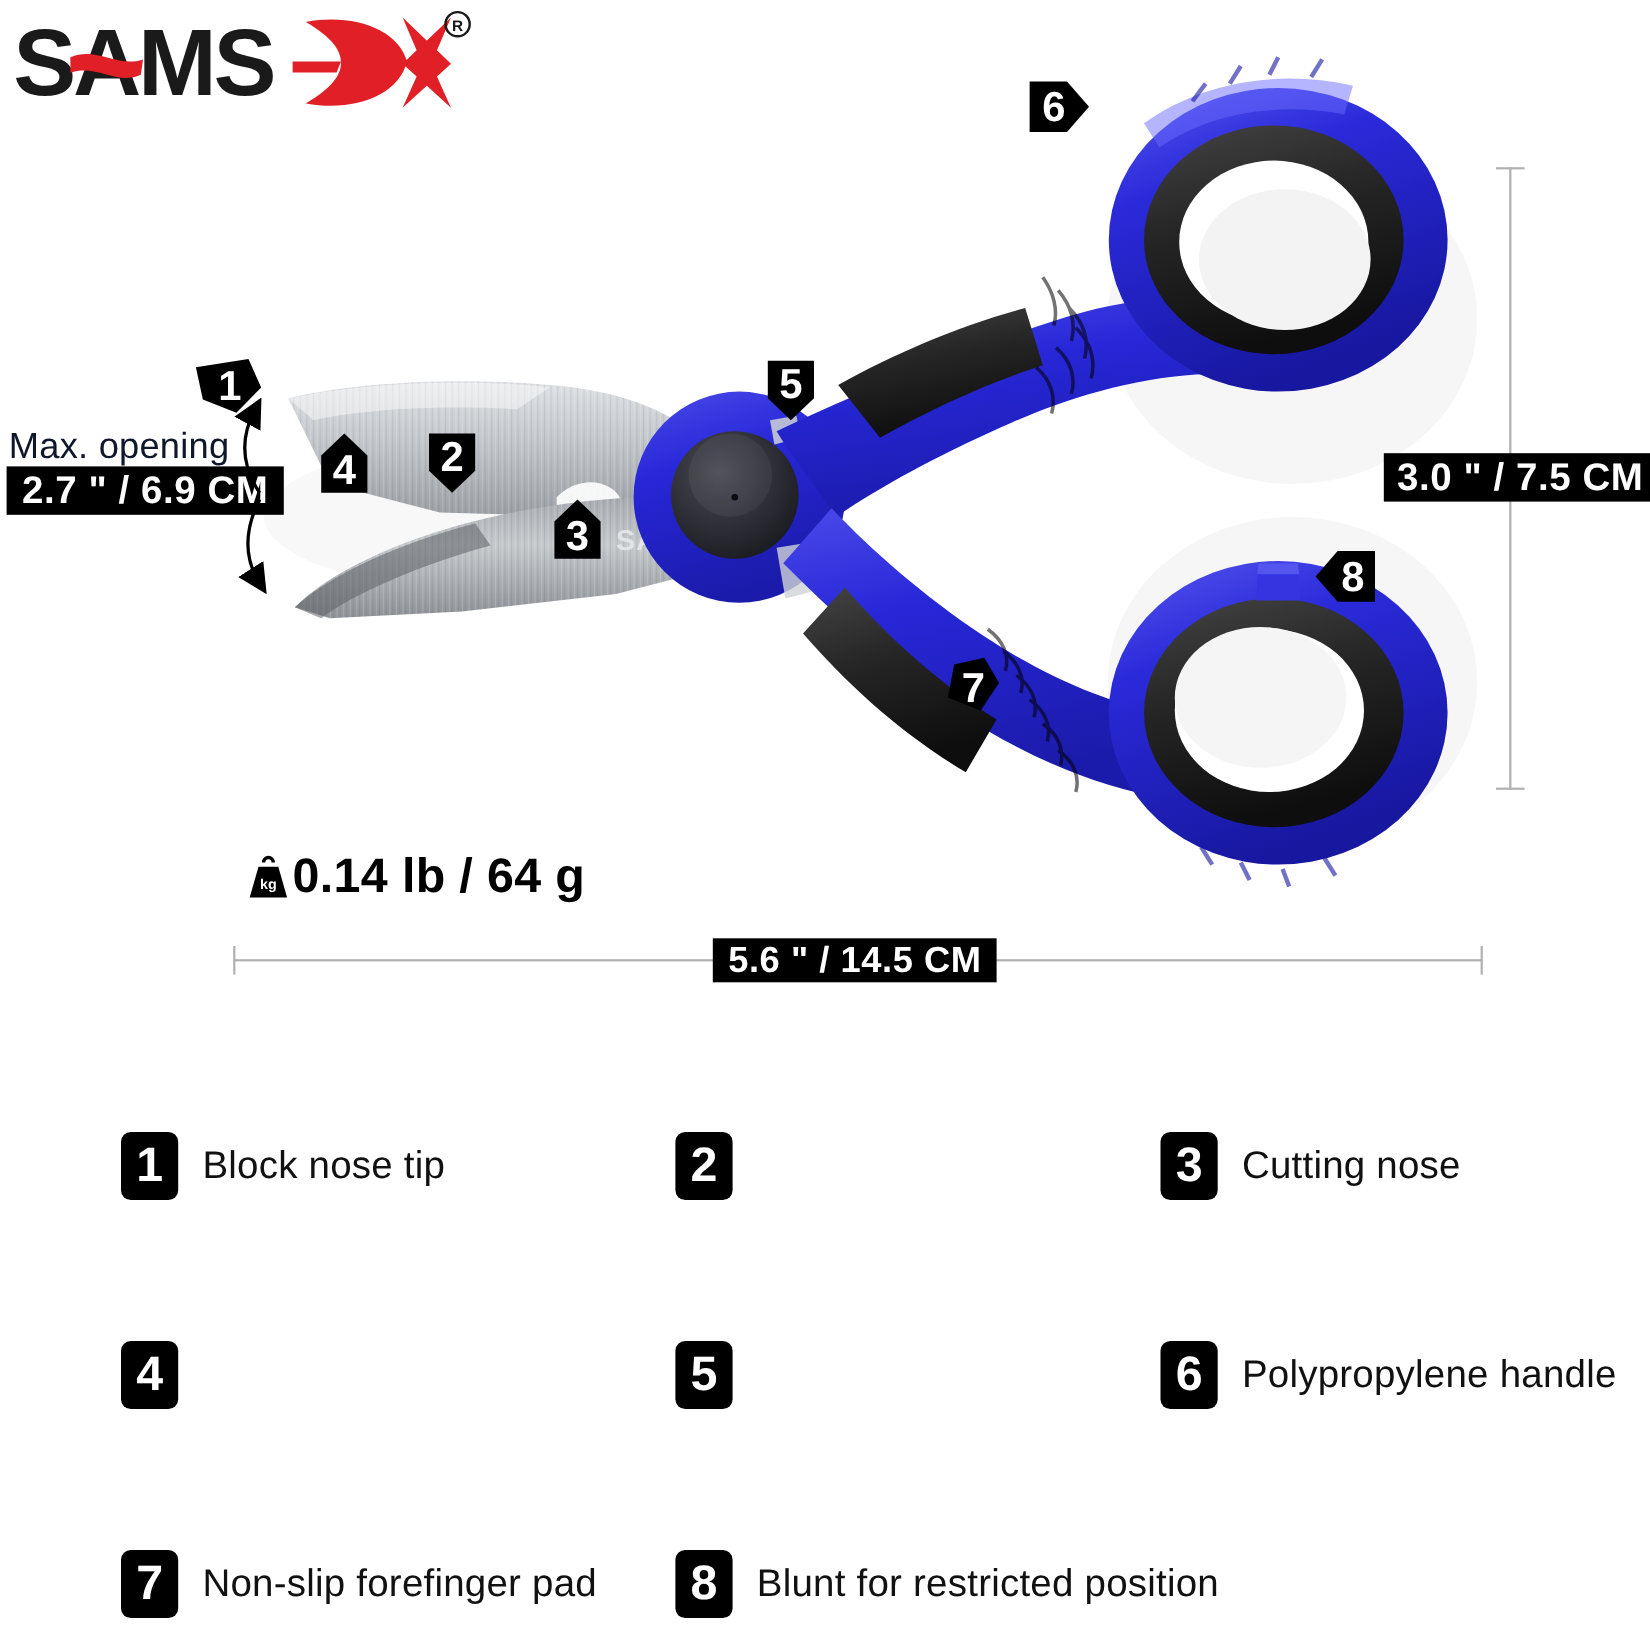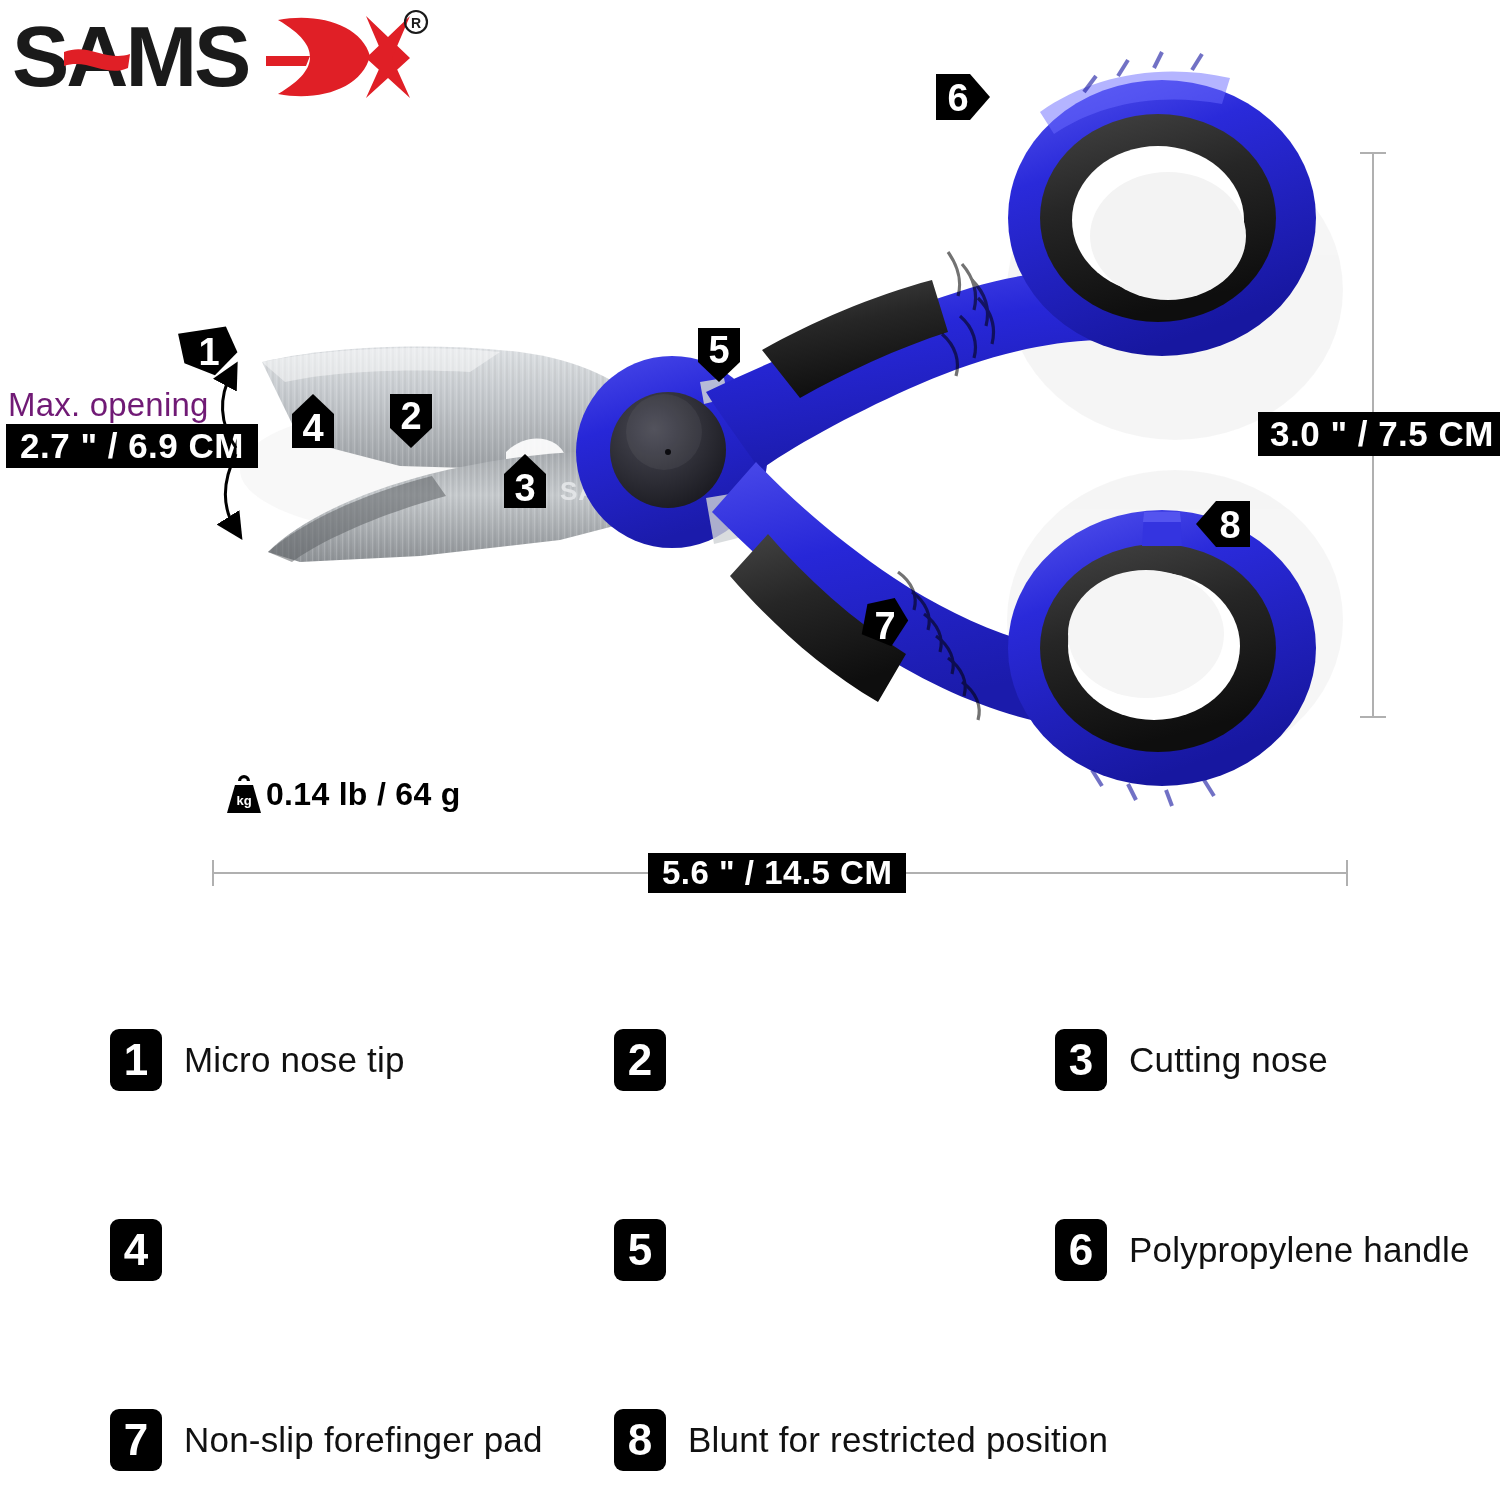--- a/index.html
+++ b/index.html
@@ -28,39 +28,39 @@
 
   
   .dimbadge{
     position:absolute;background:#000;color:#fff;
     font-weight:bold;letter-spacing:.5px;white-space:nowrap;
     display:flex;align-items:center;justify-content:center;
   }
   #badge-opening{left:6px;top:424px;height:44px;padding:0 14px;font-size:35px;}
   #label-opening{
     position:absolute;left:8px;top:386px;font-size:33px;font-weight:normal;
-    color:#701a75;white-space:nowrap;letter-spacing:.2px;
+    color:#0f172a;white-space:nowrap;letter-spacing:.2px;
   }
   #badge-height{left:1258px;top:412px;height:44px;padding:0 12px;font-size:35px;}
   #badge-length{left:648px;top:853px;height:40px;padding:0 14px;font-size:33px;}
 
   
   .dimline{position:absolute;background:#b0b0b0;}
   #vline{left:1372px;top:152px;width:2px;height:566px;}
   #vtick-top{left:1360px;top:152px;width:26px;height:2px;}
   #vtick-bot{left:1360px;top:716px;width:26px;height:2px;}
   #hline{left:212px;top:872px;width:1136px;height:2px;}
   #htick-l{left:212px;top:860px;width:2px;height:26px;}
   #htick-r{left:1346px;top:860px;width:2px;height:26px;}
   #arc-opening{position:absolute;left:196px;top:358px;width:72px;height:180px;}
 
   
   #weight{position:absolute;left:222px;top:772px;display:flex;align-items:center;}
   #weight .wicon{width:44px;height:44px;display:block;}
-  #weight .wtext{font-size:32px;font-weight:bold;letter-spacing:.3px;white-space:nowrap;}
+  #weight .wtext{font-size:44px;font-weight:bold;letter-spacing:.3px;white-space:nowrap;}
 
   
   #legend{position:absolute;left:0;top:1000px;width:1500px;height:490px;}
   .lrow{position:absolute;left:0;width:1500px;height:100px;}
   .lrow.r1{top:22px;} .lrow.r2{top:212px;} .lrow.r3{top:402px;}
   .litem{position:absolute;display:flex;align-items:center;gap:22px;height:76px;}
   .litem.c1{left:110px;} .litem.c2{left:614px;} .litem.c3{left:1055px;}
   .lbadge{
     width:52px;height:62px;background:#000;border-radius:9px;
     display:flex;align-items:center;justify-content:center;flex:none;
@@ -329,21 +329,21 @@
       <text x="22" y="33" font-size="13" font-weight="bold" fill="#fff" text-anchor="middle" font-family="Liberation Sans, sans-serif">kg</text>
     </svg>
     <span class="wtext">0.14 lb / 64 g</span>
   </div>
 
   <div id="legend">
 
     <div class="lrow r1">
       <div class="litem c1">
         <div class="lbadge">1</div>
-        <div class="ltext">Micro nose tip</div>
+        <div class="ltext">Block nose tip</div>
       </div>
       <div class="litem c2">
         <div class="lbadge">2</div>
       </div>
       <div class="litem c3">
         <div class="lbadge">3</div>
         <div class="ltext">Cutting nose</div>
       </div>
     </div>
 

